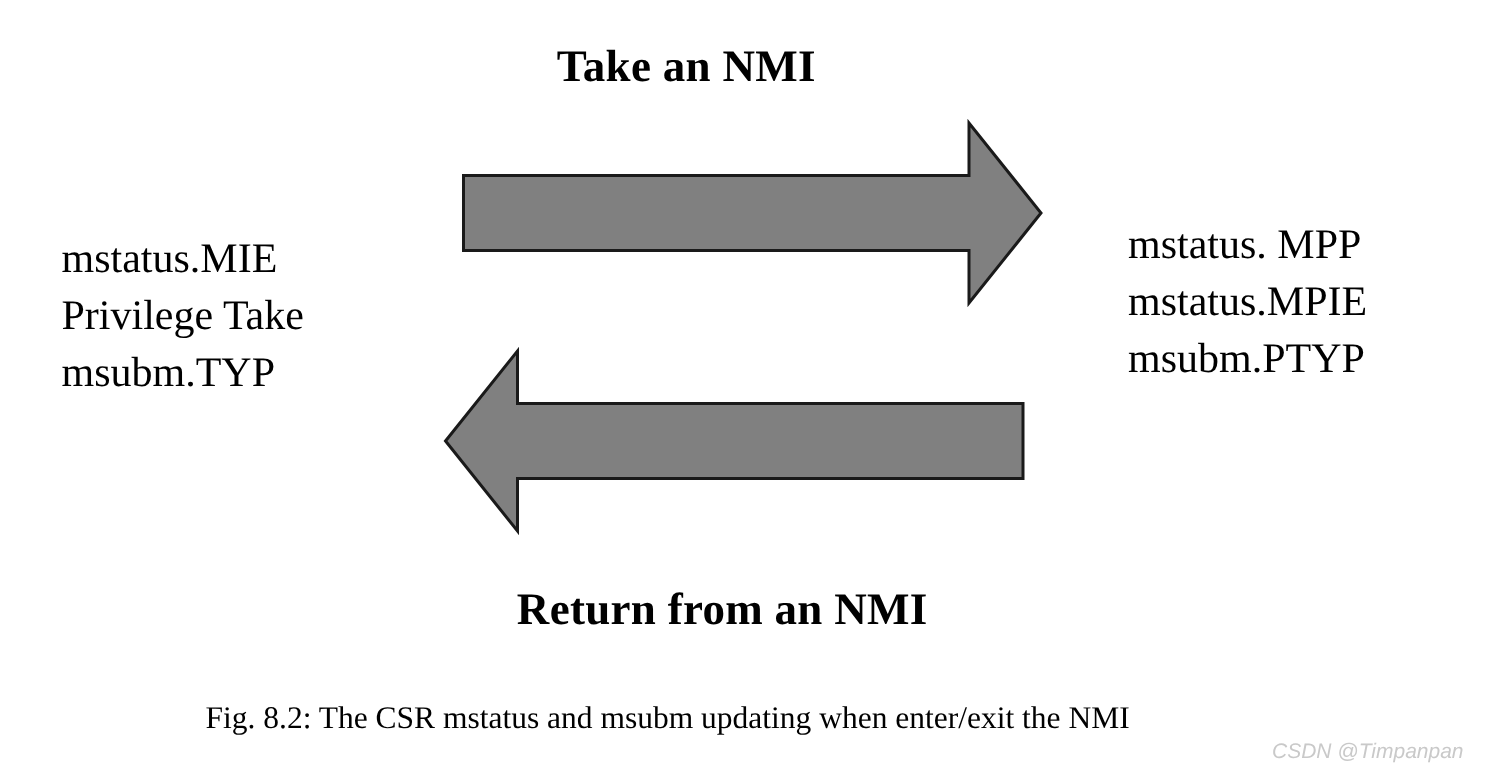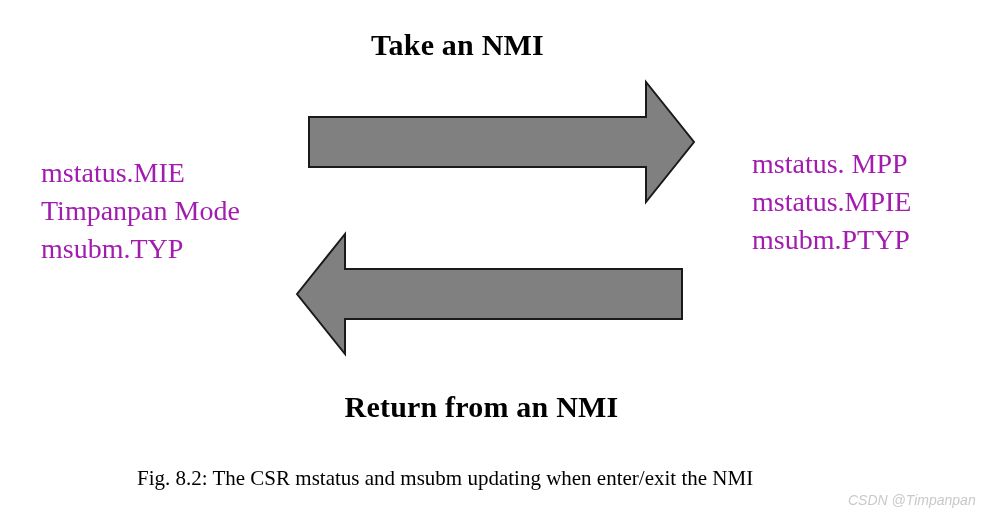--- a/index.html
+++ b/index.html
@@ -46,21 +46,21 @@
     text-indent: 2px;
   }
 
   
   .label-block {
     position: absolute;
     font-family: "Liberation Serif", "DejaVu Serif", serif;
     font-weight: normal;
     font-size: 28px;
     line-height: 38px;
-    color: #a21caf;
+    color: #000000;
     white-space: nowrap;
   }
   #labels-left {
     left: 41px;
     top: 154px;
   }
   #labels-right {
     left: 752px;
     top: 145px;
   }
@@ -115,21 +115,21 @@
 <div id="figure">
 
   <div class="heading" id="title-take">Take an NMI</div>
 
   <svg class="arrow-svg" id="arrow-forward" width="404" height="136" viewBox="0 0 404 136" xmlns="http://www.w3.org/2000/svg">
     <polygon points="9,45 346,45 346,10 394,70 346,130 346,95 9,95" fill="#808080" stroke="#1a1a1a" stroke-width="2" stroke-linejoin="miter"></polygon>
   </svg>
 
   <div class="label-block" id="labels-left">
     <span class="label-line">mstatus.MIE</span>
-    <span class="label-line">Timpanpan Mode</span>
+    <span class="label-line">Privilege Take</span>
     <span class="label-line">msubm.TYP</span>
   </div>
 
   <div class="label-block" id="labels-right">
     <span class="label-line">mstatus. MPP</span>
     <span class="label-line">mstatus.MPIE</span>
     <span class="label-line">msubm.PTYP</span>
   </div>
 
   <svg class="arrow-svg" id="arrow-return" width="404" height="140" viewBox="0 0 404 140" xmlns="http://www.w3.org/2000/svg">

